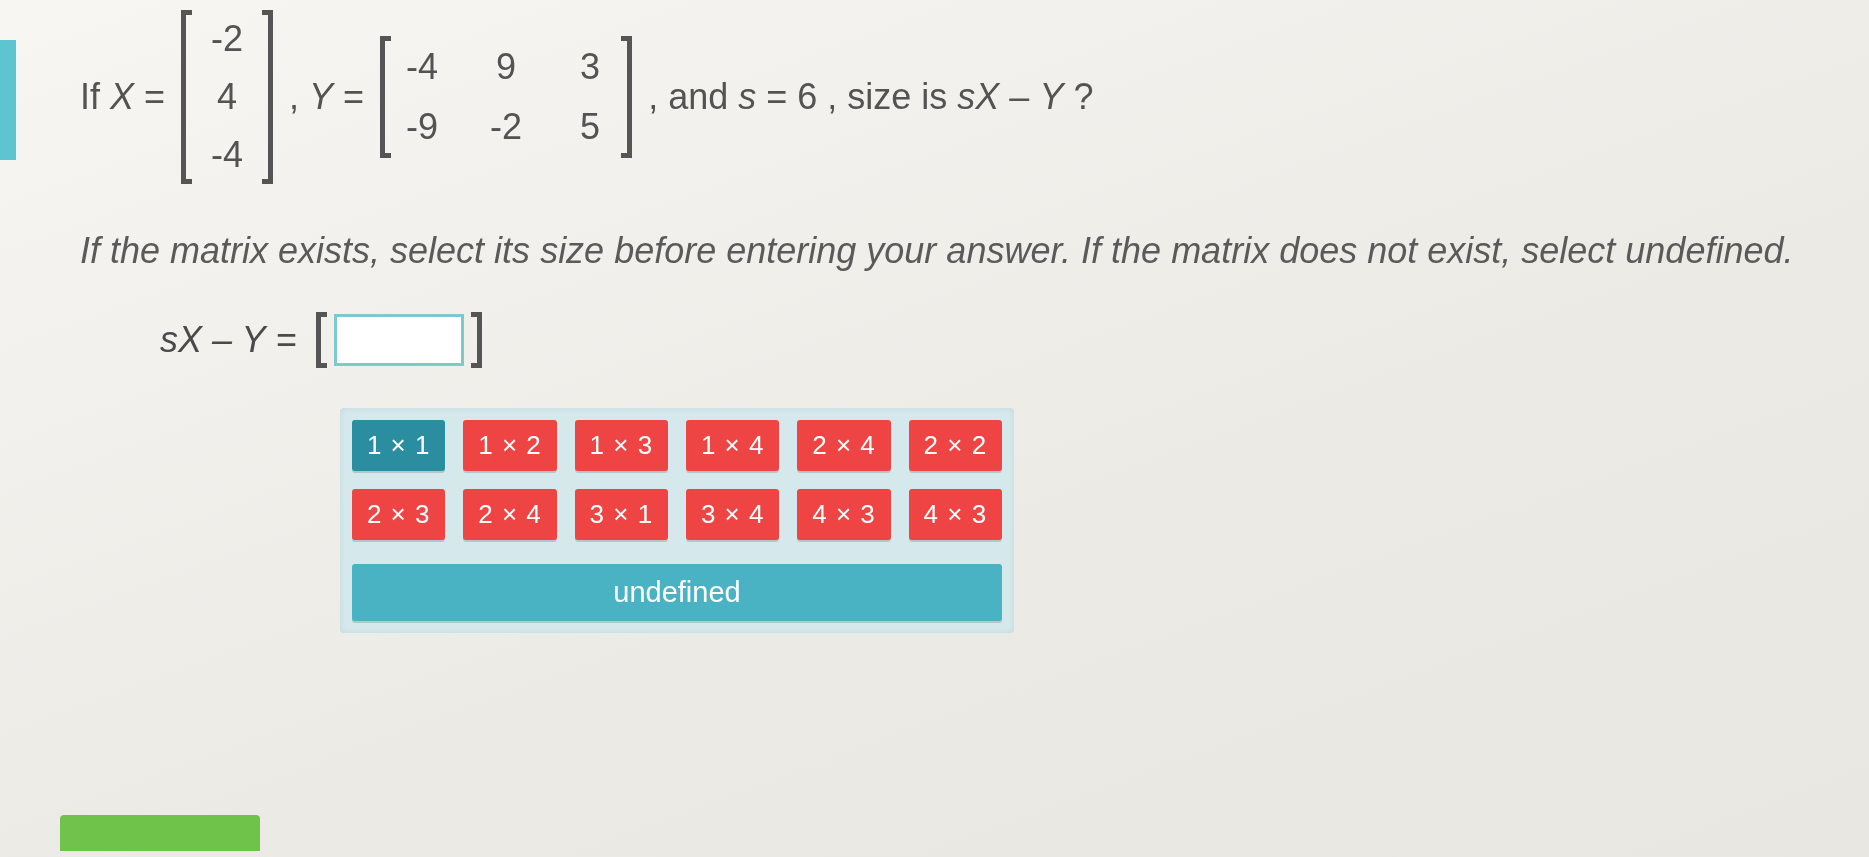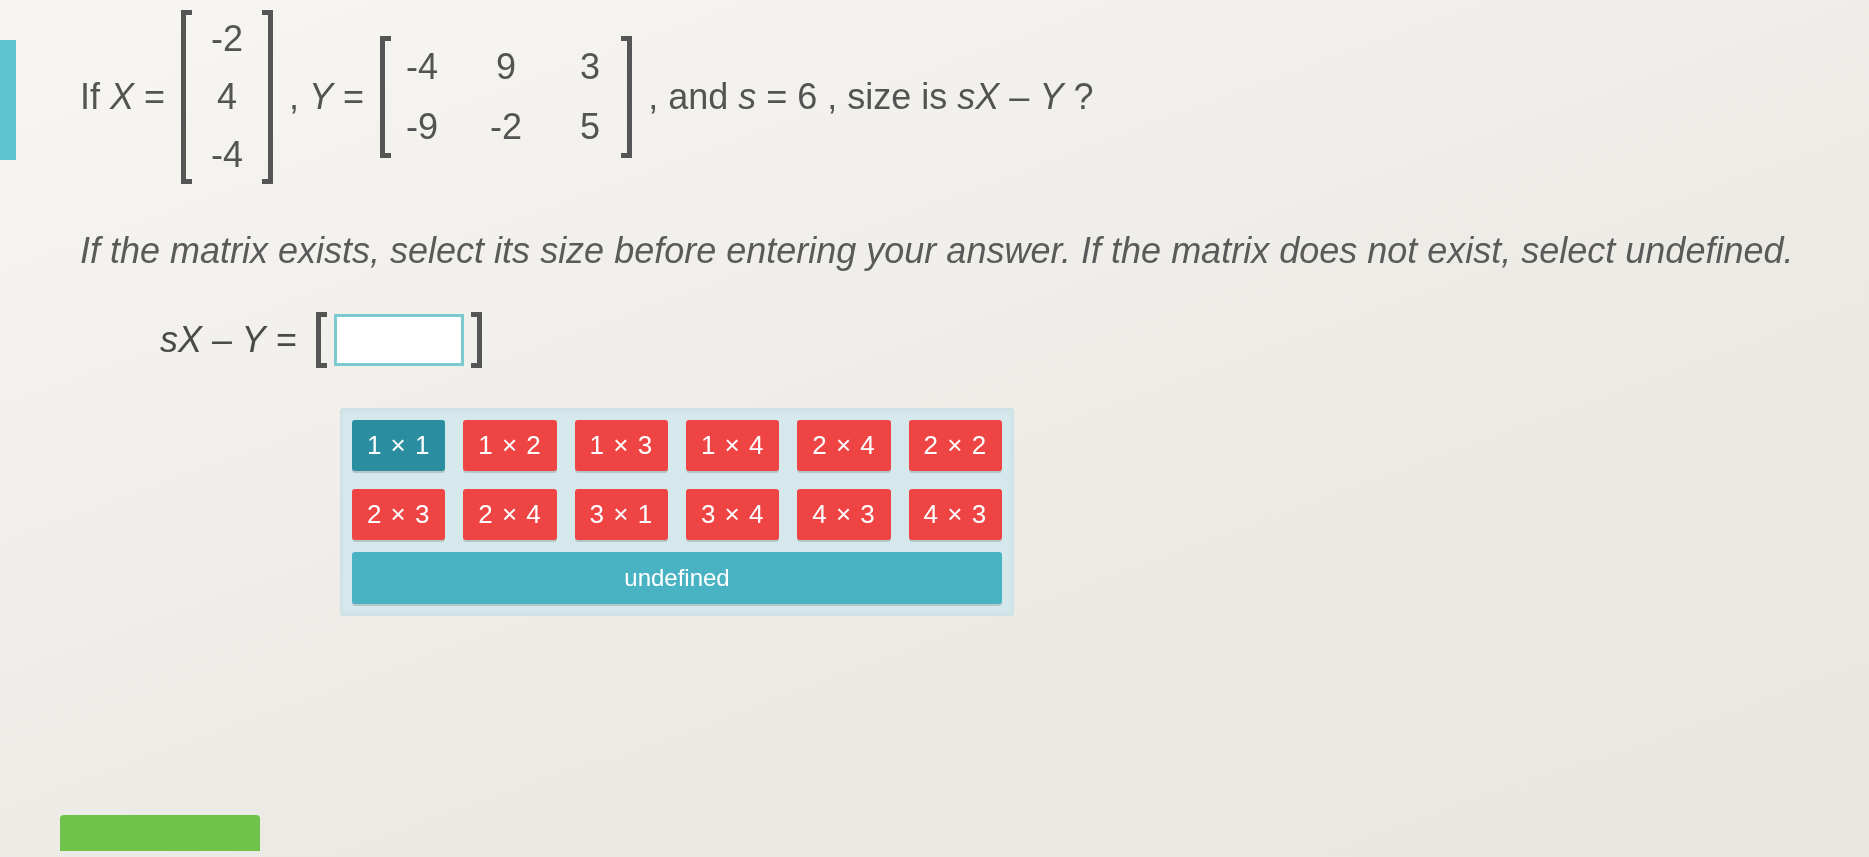--- a/index.html
+++ b/index.html
@@ -132,24 +132,24 @@
     border-radius: 3px;
     cursor: pointer;
     font-style: normal;
     letter-spacing: 1px;
     box-shadow: 0 2px 0 rgba(0,0,0,0.15);
   }
   .size-btn.sel {
     background: #2a8ea0;
   }
   .undef-btn {
-    margin-top: 12px;
+    margin-top: 24px;
     background: #49b3c4;
     color: #fff;
-    font-size: 24px;
+    font-size: 29px;
     text-align: center;
     padding: 12px 0;
     border-radius: 3px;
     cursor: pointer;
     box-shadow: 0 2px 0 rgba(0,0,0,0.15);
   }
   .submit-hint {
     position: absolute;
     left: 60px;
     bottom: 6px;

